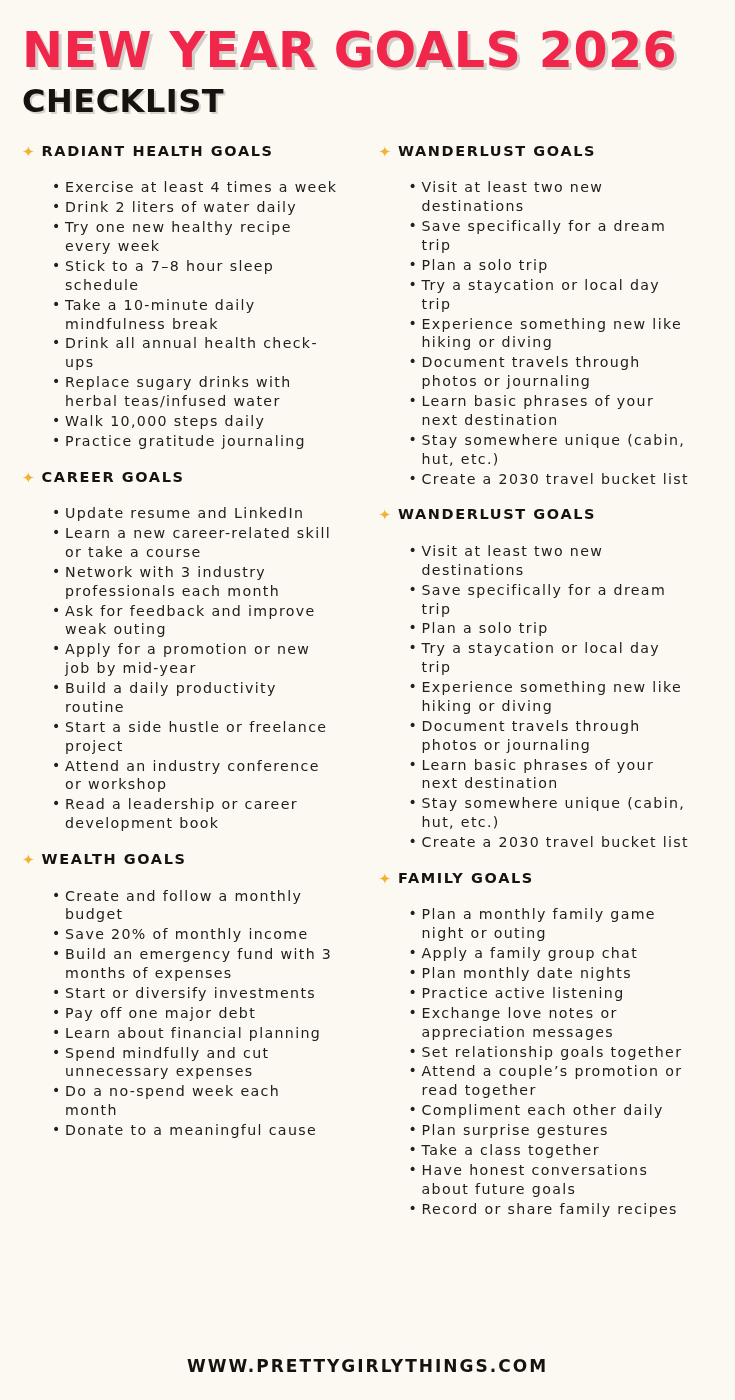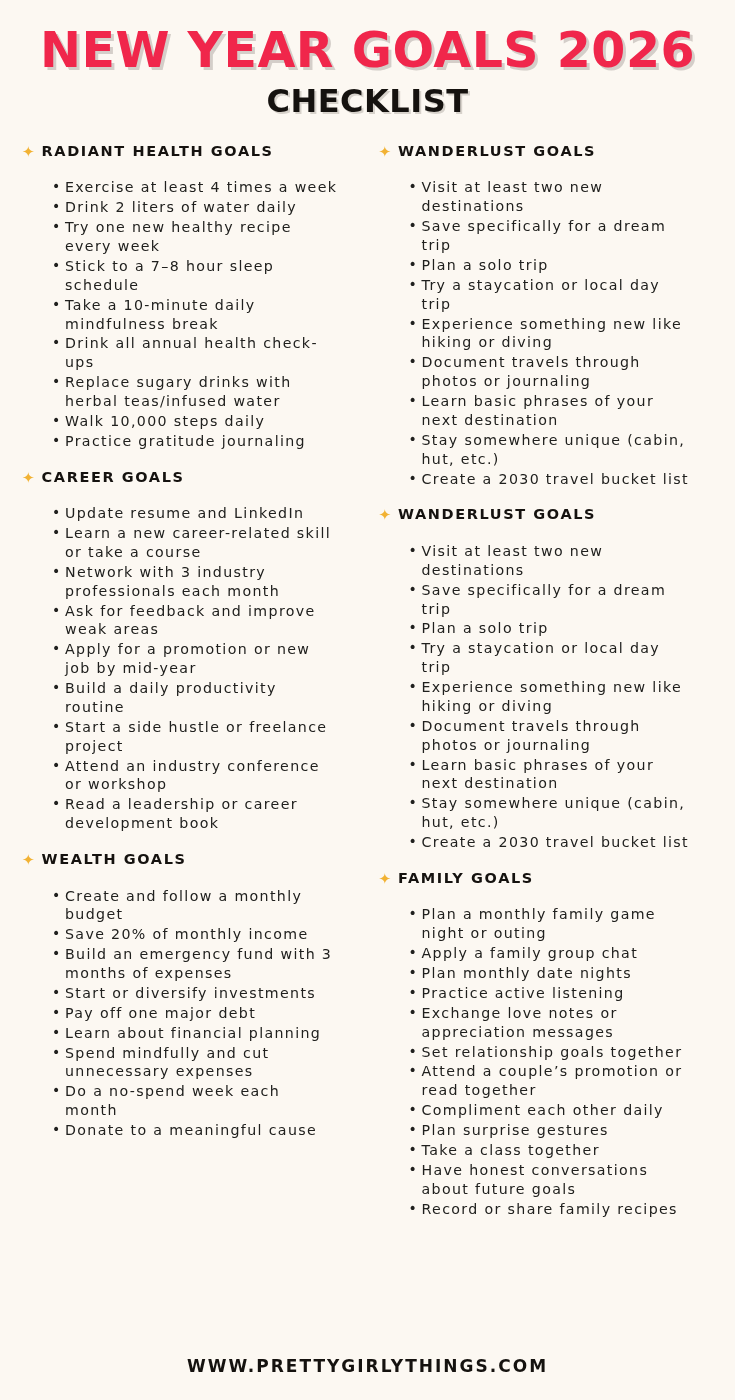--- a/index.html
+++ b/index.html
@@ -19,21 +19,21 @@
     width: 735px;
     height: 1400px;
     box-sizing: border-box;
     padding: 26px 22px 10px 22px;
     display: flex;
     flex-direction: column;
   }
 
   
   .header {
-    text-align: center;
+    text-align: left;
     flex: 0 0 auto;
   }
   .title {
     font-family: "DejaVu Sans", sans-serif;
     font-weight: bold;
     font-size: 49px;
     letter-spacing: 0.5px;
     color: #f0264b;
     text-shadow: 3px 3px 0 rgba(120,110,105,0.30);
     margin: 0;
@@ -158,21 +158,21 @@
         </div>
         <div class="section">
           <div class="section-head">
             <span class="sparkle">✦</span>
             <div class="section-title">CAREER GOALS</div>
           </div>
           <ul class="items">
             <li>Update resume and LinkedIn</li>
             <li>Learn a new career-related skill or take a course</li>
             <li>Network with 3 industry professionals each month</li>
-            <li>Ask for feedback and improve weak areas</li>
+            <li>Ask for feedback and improve weak outing</li>
             <li>Apply for a promotion or new job by mid-year</li>
             <li>Build a daily productivity routine</li>
             <li>Start a side hustle or freelance project</li>
             <li>Attend an industry conference or workshop</li>
             <li>Read a leadership or career development book</li>
           </ul>
         </div>
         <div class="section">
           <div class="section-head">
             <span class="sparkle">✦</span>

